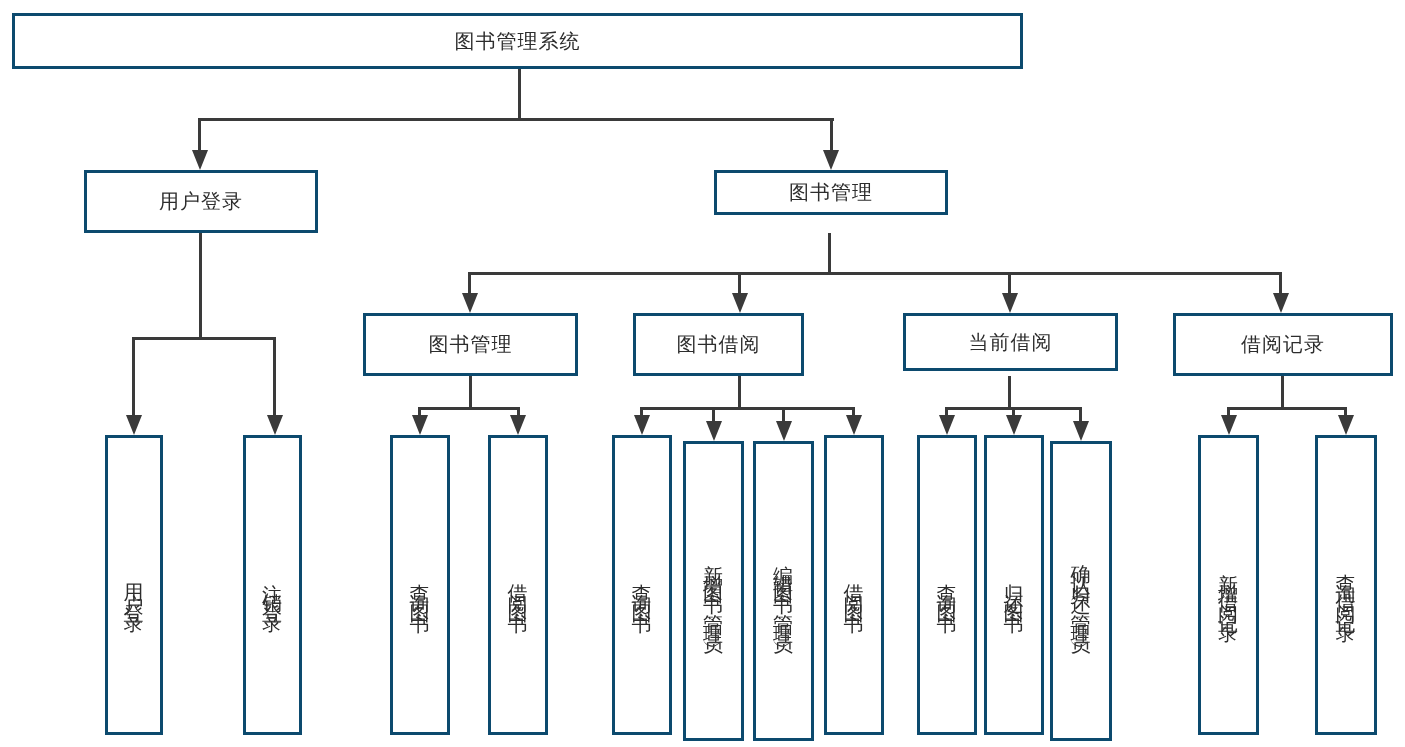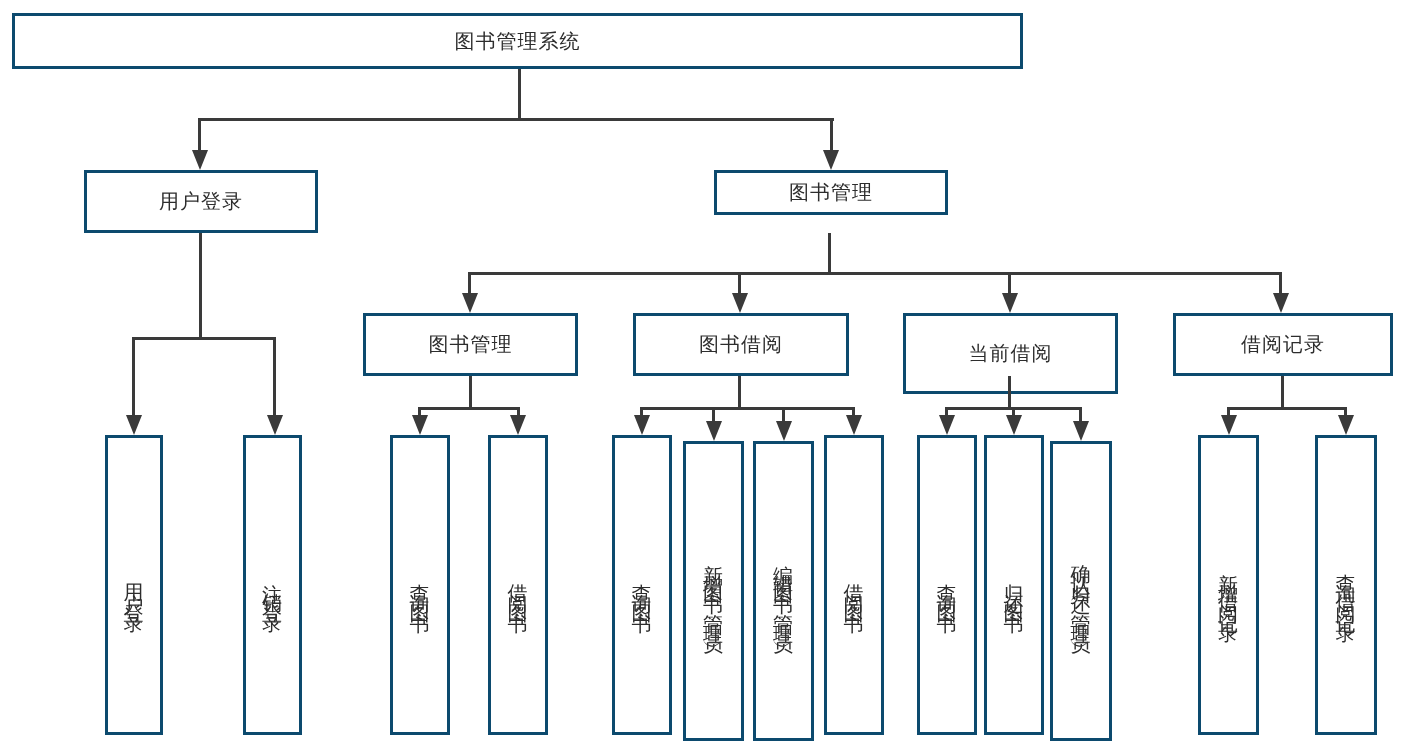--- a/index.html
+++ b/index.html
@@ -79,22 +79,22 @@
   <div class="vline" style="left:468px;top:272px;height:24px;"></div>
   <div class="arrow" style="left:462px;top:293px;"></div>
   <div class="vline" style="left:738px;top:272px;height:24px;"></div>
   <div class="arrow" style="left:732px;top:293px;"></div>
   <div class="vline" style="left:1008px;top:272px;height:24px;"></div>
   <div class="arrow" style="left:1002px;top:293px;"></div>
   <div class="vline" style="left:1279px;top:272px;height:24px;"></div>
   <div class="arrow" style="left:1273px;top:293px;"></div>
 
   <div class="box" style="left:363px;top:313px;width:215px;height:63px;">图书管理</div>
-  <div class="box" style="left:633px;top:313px;width:216px;height:63px;">图书借阅</div>
-  <div class="box" style="left:903px;top:313px;width:215px;height:81px;">当前借阅</div>
+  <div class="box" style="left:633px;top:313px;width:171px;height:63px;">图书借阅</div>
+  <div class="box" style="left:903px;top:313px;width:215px;height:58px;">当前借阅</div>
   <div class="box" style="left:1173px;top:313px;width:220px;height:63px;">借阅记录</div>
 
   <div class="vline" style="left:469px;top:376px;height:34px;"></div>
   <div class="hline" style="left:418px;top:407px;width:102px;"></div>
   <div class="vline" style="left:418px;top:407px;height:14px;"></div>
   <div class="arrow" style="left:412px;top:415px;"></div>
   <div class="vline" style="left:517px;top:407px;height:14px;"></div>
   <div class="arrow" style="left:510px;top:415px;"></div>
 
   <div class="vline" style="left:738px;top:376px;height:34px;"></div>

